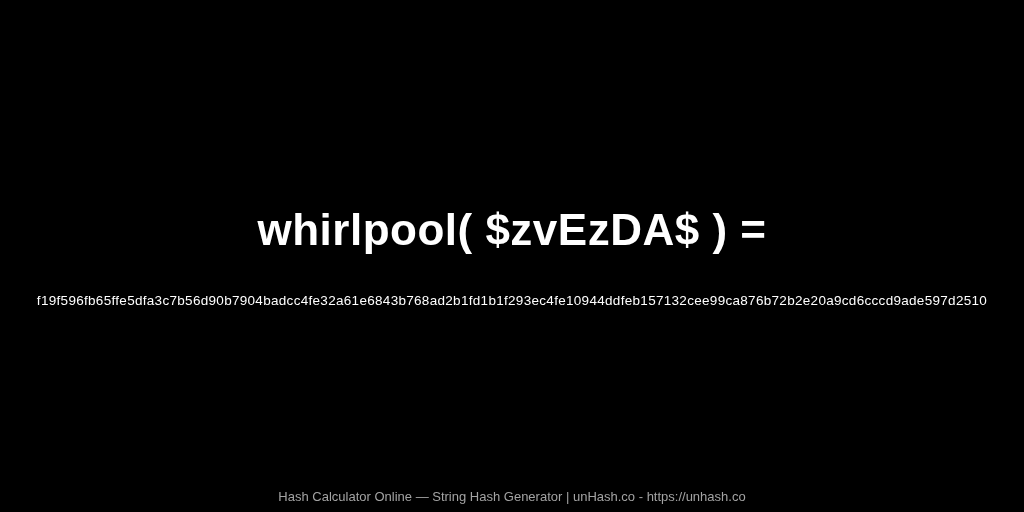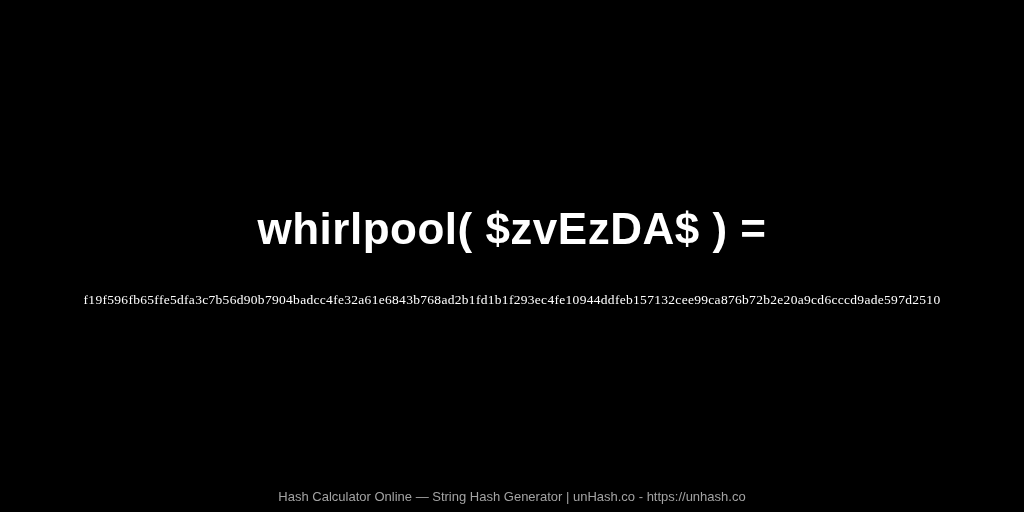--- a/index.html
+++ b/index.html
@@ -32,21 +32,21 @@
       font-size: 44px;
       font-weight: 700;
       text-align: center;
       margin-bottom: 38px;
       letter-spacing: 0.5px;
     }
     .hash-output {
       font-size: 13.5px;
       font-weight: 400;
       text-align: center;
-      font-family: Liberation Serif, serif;
+      font-family: Liberation Sans, sans-serif;
       letter-spacing: 0.3px;
       white-space: nowrap;
     }
     .footer {
       position: absolute;
       bottom: 8px;
       left: 0;
       right: 0;
       text-align: center;
       font-size: 13px;

